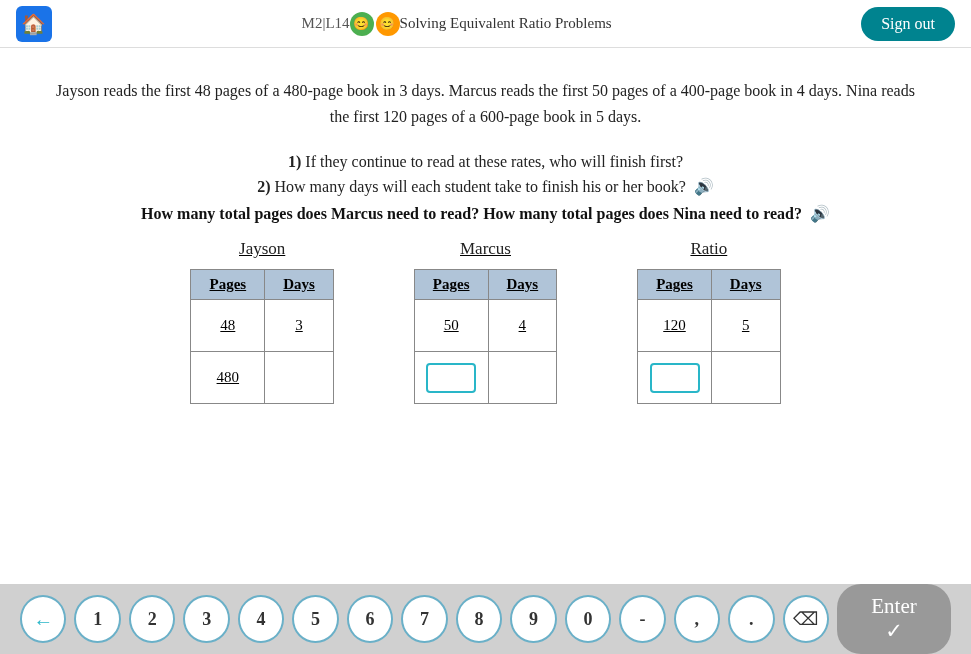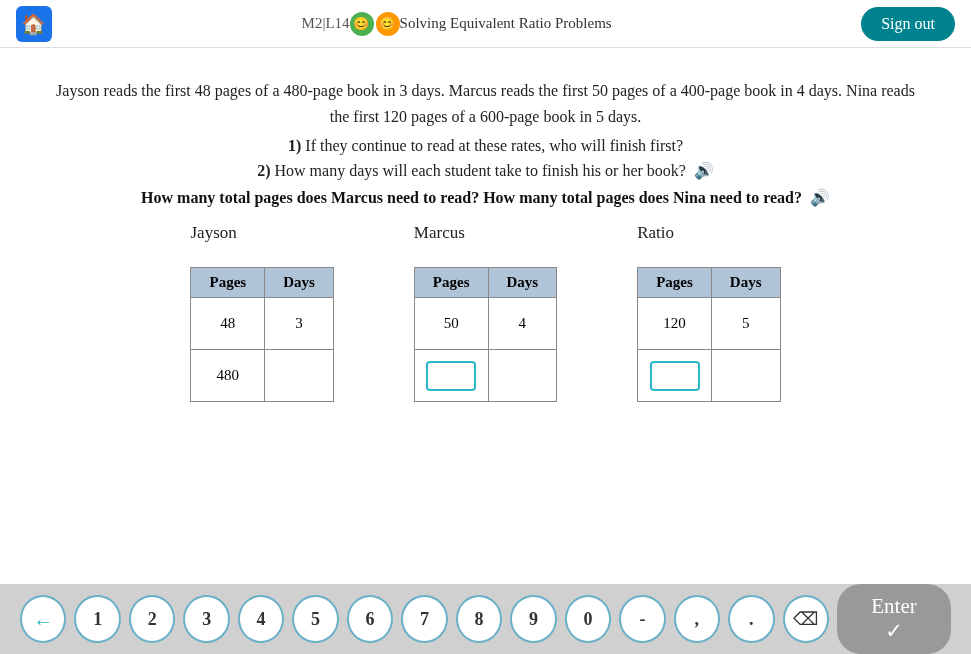--- a/index.html
+++ b/index.html
@@ -86,21 +86,21 @@
       background: white;
       overflow: hidden;
     }
 
     .problem-text {
       text-align: center;
       font-size: 16px;
       color: #222;
       line-height: 1.6;
       max-width: 860px;
-      margin-bottom: 8px;
+      margin-bottom: 24px;
     }
 
     .question-line {
       text-align: center;
       font-size: 16px;
       color: #222;
       margin-bottom: 6px;
     }
     .question-line .num {
       font-weight: bold;
@@ -128,22 +128,23 @@
       display: flex;
       align-items: flex-start;
       justify-content: center;
       gap: 80px;
       margin-bottom: 20px;
     }
 
     .table-group {
       display: flex;
       flex-direction: column;
-      align-items: flex-start;
-      gap: 20px;
+      align-items: center;
+      gap: 6px;
+      text-decoration: underline;
     }
 
     .table-name {
       font-size: 17px;
       color: #222;
       margin-bottom: 4px;
     }
 
     table {
       border-collapse: collapse;

